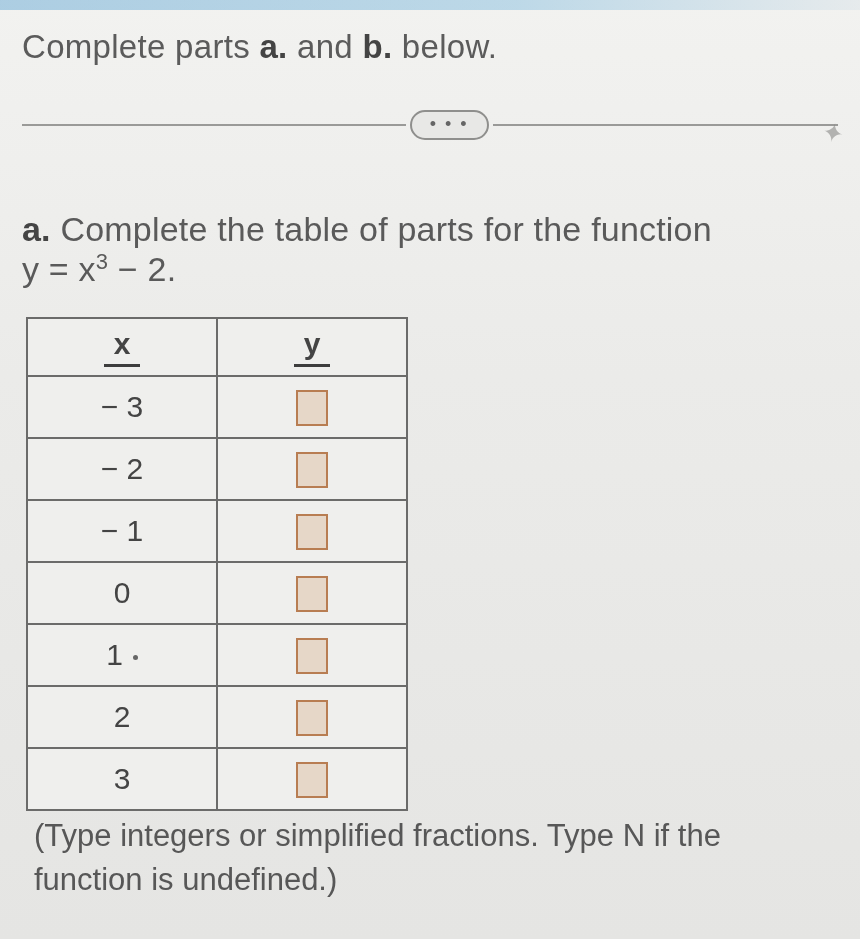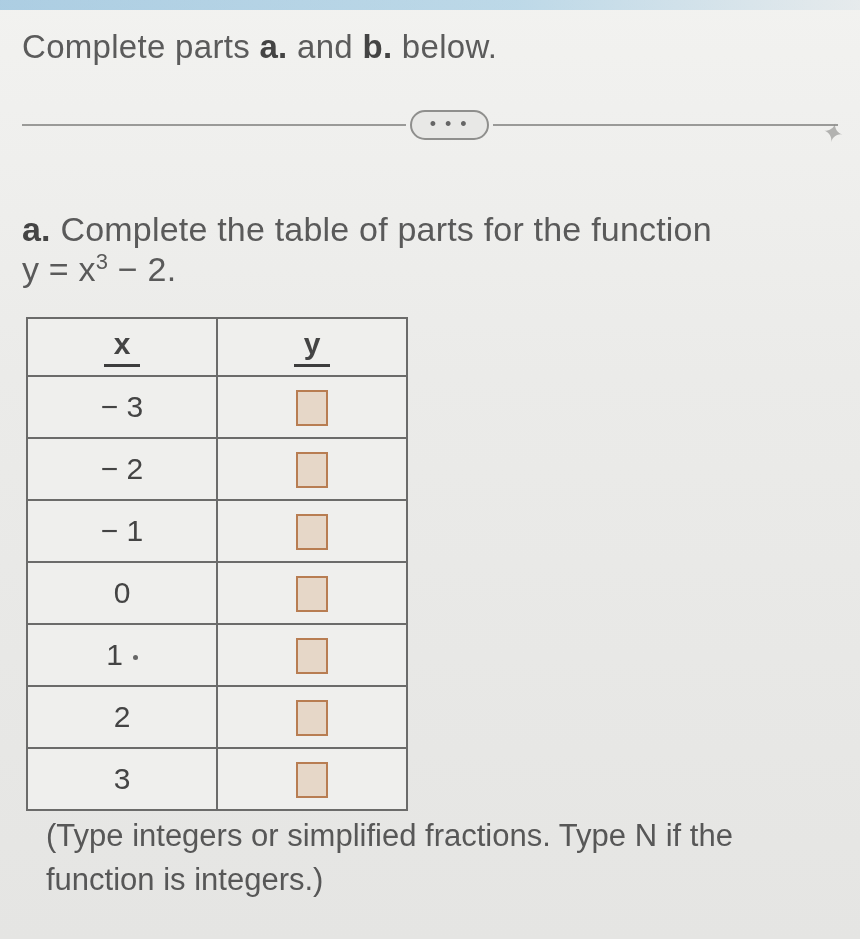--- a/index.html
+++ b/index.html
@@ -95,21 +95,21 @@
     width: 32px;
     height: 36px;
     border: 2px solid #b87d52;
     background: #e6d7c8;
     vertical-align: middle;
   }
   .hint {
     font-size: 31px;
     color: #575757;
     margin-top: 6px;
-    margin-left: 24px;
+    margin-left: 12px;
     line-height: 1.35;
     max-width: 820px;
   }
   .star {
     position: absolute;
     top: 118px;
     right: 16px;
     font-size: 26px;
     color: #8a8a88;
     transform: rotate(12deg);
@@ -181,16 +181,16 @@
     </tr>
     <tr>
       <td>3</td>
       <td><span class="input-box"></span></td>
     </tr>
   </tbody>
     </table>
 
   <div class="hint">
     <span class="paren">(Type integers or simplified fractions. Type N if the</span><br>
-    <span>function is integers.)</span>
+    <span>function is undefined.)</span>
   </div>
 
 </div>
 
 </body></html>

